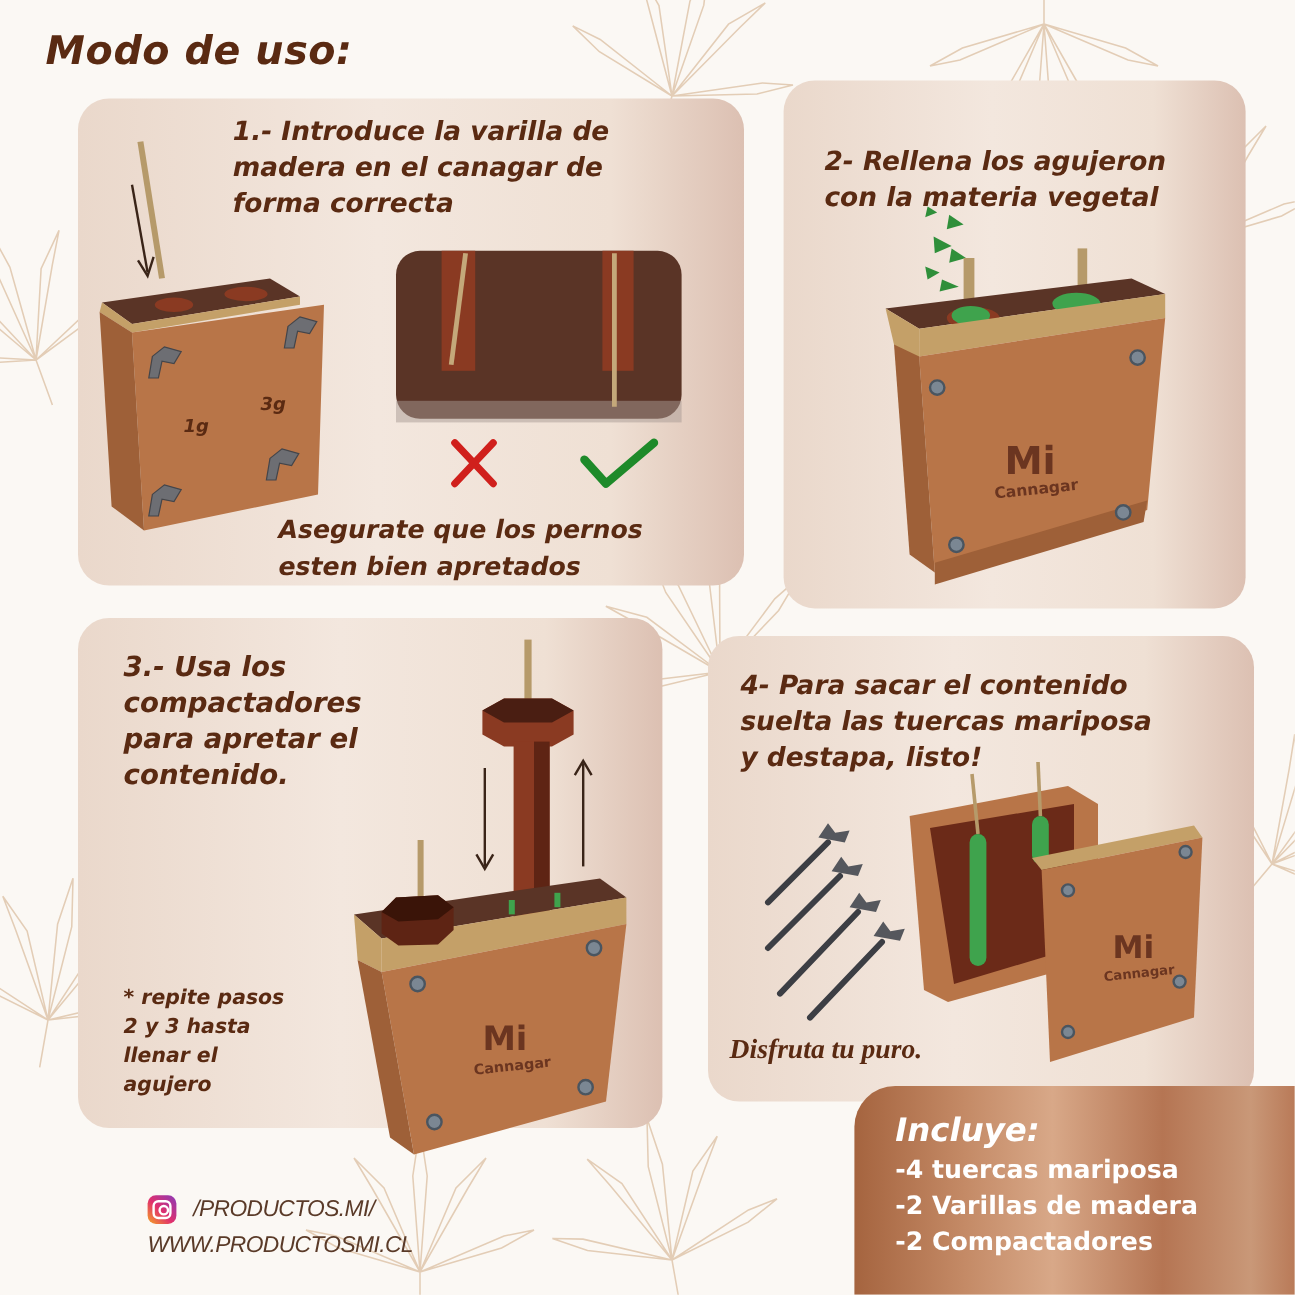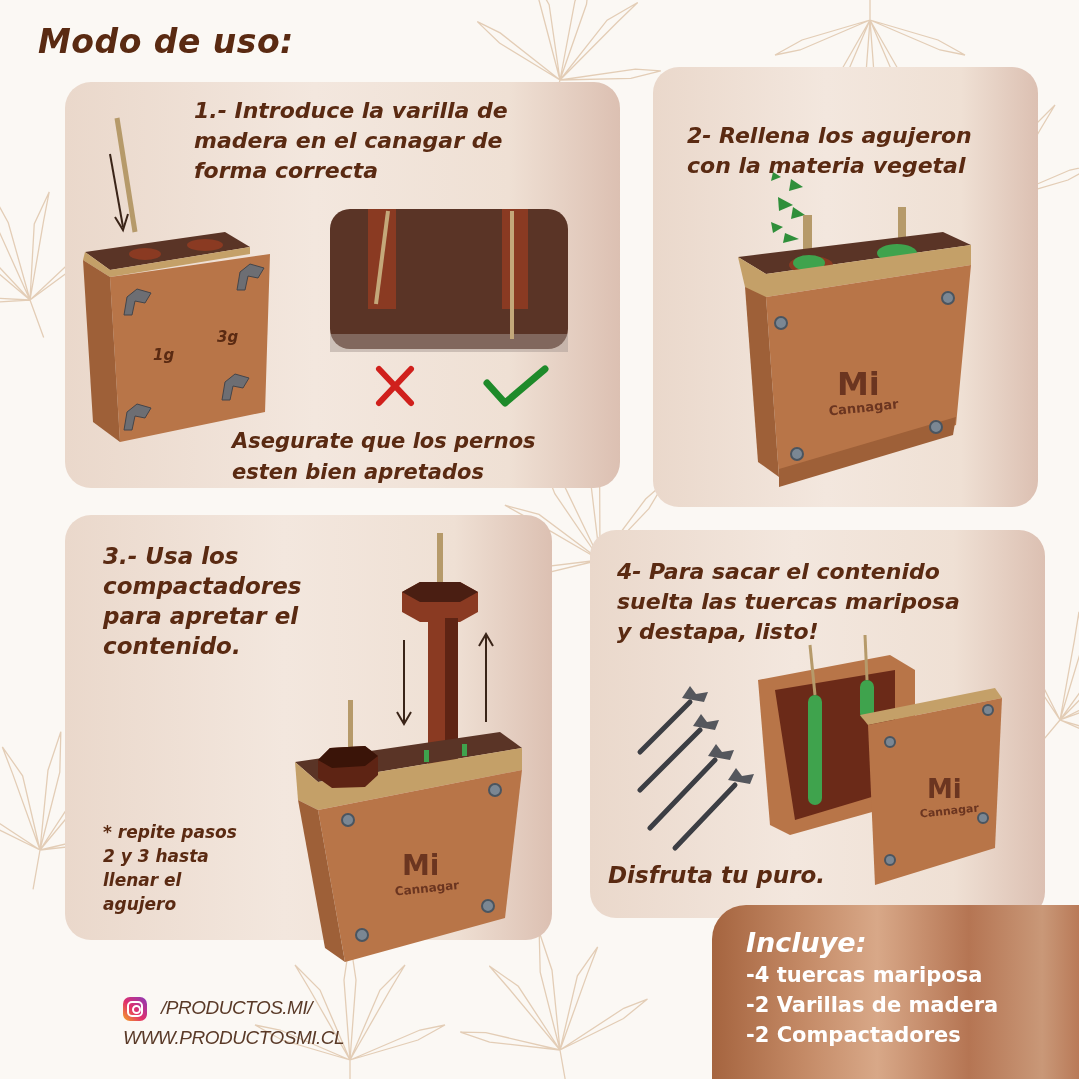--- a/index.html
+++ b/index.html
@@ -213,21 +213,21 @@
       <circle cx="362" cy="935" r="6"></circle>
   </g>
   <text x="402" y="875" fill="#6b3520" font-size="28" font-weight="bold" font-family="DejaVu Sans, sans-serif">Mi</text>
   <text x="395" y="893" fill="#6b3520" font-size="12" font-weight="bold" font-family="DejaVu Sans, sans-serif" transform="rotate(-6 420 893)">Cannagar</text>
 </svg>
 
 <div class="panel" style="left:590px; top:530px; width:455px; height:388px;padding-left:44px;">
   <div class="step-text" style="left:27px; top:27px;">4- Para sacar el contenido
 suelta las tuercas mariposa
 y destapa, listo!</div>
-  <div class="step-text" style="left:18px; top:330px; font-size:23px;">Disfruta tu puro.</div>
+  <div class="step-text" style="left:18px; top:330px; font-size:23px;font-family:Liberation Serif, serif;">Disfruta tu puro.</div>
   <svg style="left:0; top:0;" width="455" height="388">
 
     <g stroke="#3c3e44" stroke-width="5" stroke-linecap="round">
       <line x1="100" y1="172" x2="50" y2="222"></line>
       <line x1="110" y1="200" x2="50" y2="260"></line>
       <line x1="125" y1="230" x2="60" y2="298"></line>
       <line x1="145" y1="255" x2="85" y2="318"></line>
     </g>
     <g fill="#55575d">
       <path d="M92 168 l8 -12 l6 8 l12 -2 l-4 10 z"></path>

